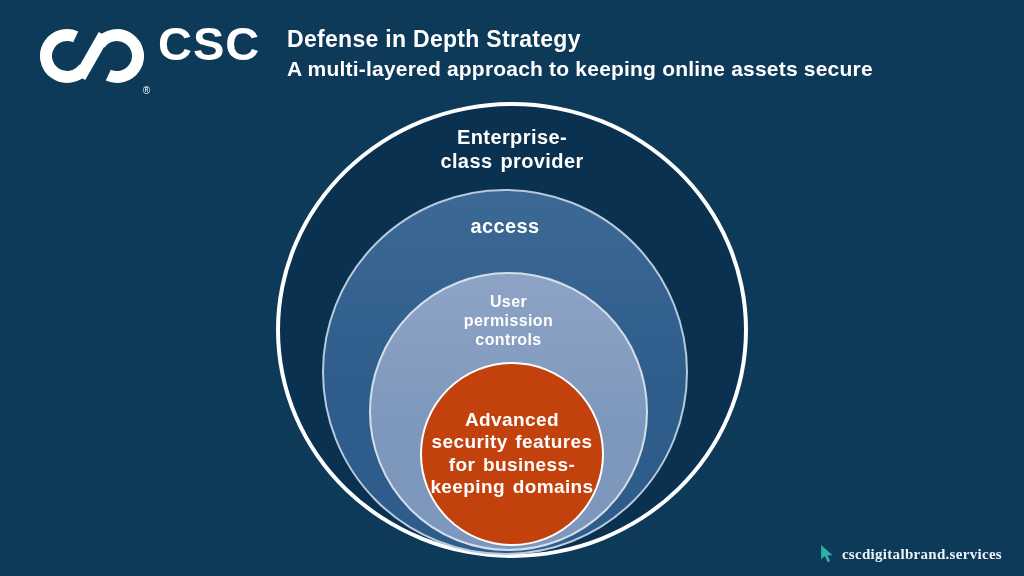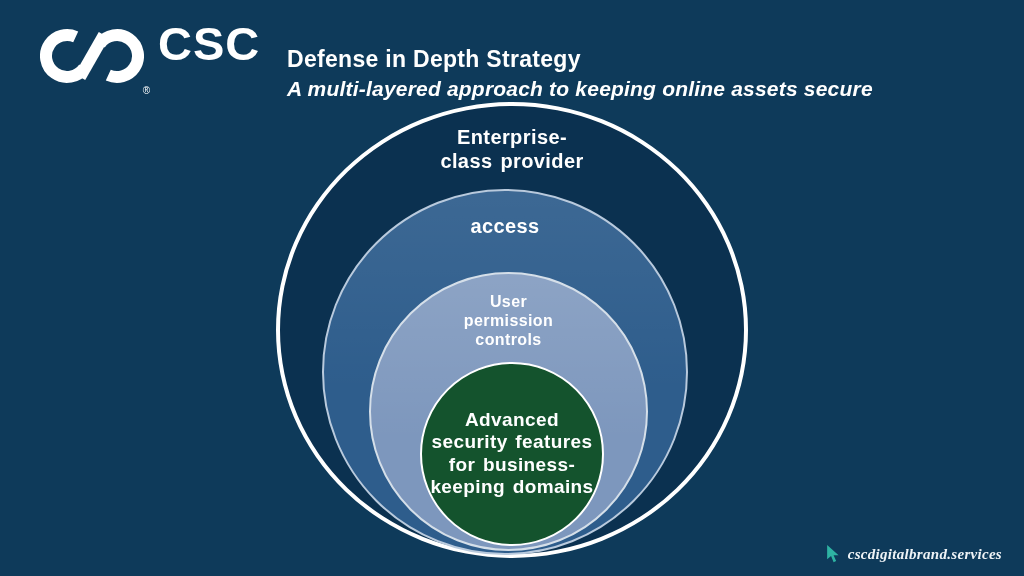--- a/index.html
+++ b/index.html
@@ -31,31 +31,30 @@
   }
   .logo-text {
     margin-left: 14px;
     margin-top: 0;
     font-size: 47px;
     font-weight: 700;
     letter-spacing: 1px;
     line-height: 1;
   }
 
-  .title-block { position: absolute; left: 287px; top: 26px; margin-top: 20px; }
+  .title-block { position: absolute; left: 287px; top: 26px; }
   .title {
     font-size: 23px;
     font-weight: 700;
     letter-spacing: 0.3px;
     line-height: 1.2;
   }
   .subtitle {
     font-size: 21px;
     font-weight: 700;
-    font-style: italic;
     letter-spacing: 0.2px;
     line-height: 1.25;
     margin-top: 2px;
   }
 
   
   .circle {
     position: absolute;
     box-sizing: border-box;
     border-radius: 50%;
@@ -84,21 +83,20 @@
   .label-3 { top: 50%; transform: translateY(-50%); font-size: 19px; }
 
   
   .footer {
     position: absolute;
     right: 22px;
     bottom: 13px;
     display: flex;
     align-items: center;
     gap: 8px;
-    font-style: italic;
   }
   .footer svg { display: block; }
   .footer-link {
     font-family: "Liberation Serif", "DejaVu Serif", serif;
     font-weight: 700;
     font-size: 15px;
     letter-spacing: 0.3px;
     color: #eef3f6;
   }
 </style>
@@ -140,21 +138,21 @@
     </div>
 
     <div class="circle layer-2" style="background-color: rgb(125, 151, 189);">
       <div class="layer-label label-2">
         <div>User</div>
         <div>permission</div>
         <div>controls</div>
       </div>
     </div>
 
-    <div class="circle layer-3" style="background-color: #14532d;">
+    <div class="circle layer-3" style="background-color: #c2410c;">
       <div class="layer-label label-3">
         <div>Advanced</div>
         <div>security features</div>
         <div>for business-</div>
         <div>keeping domains</div>
       </div>
     </div>
 
   </div>
 

